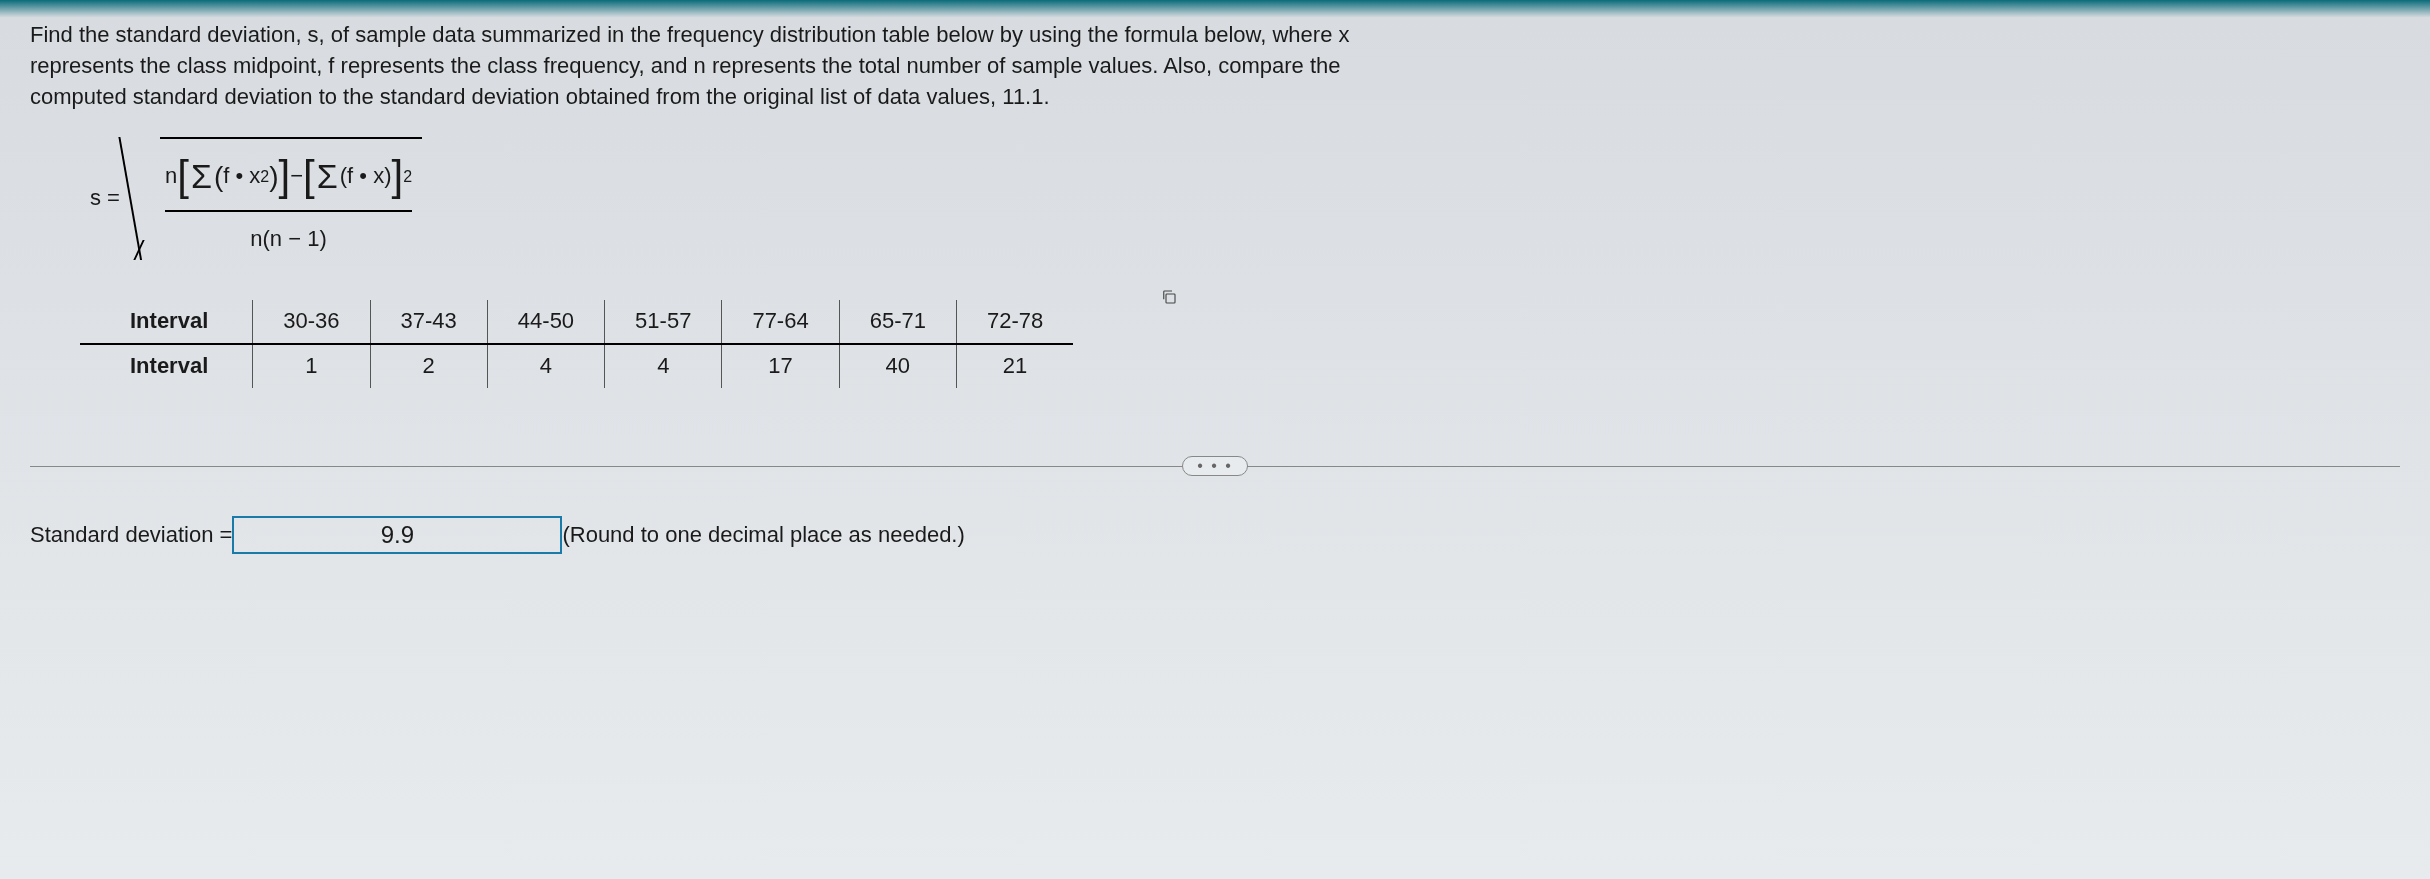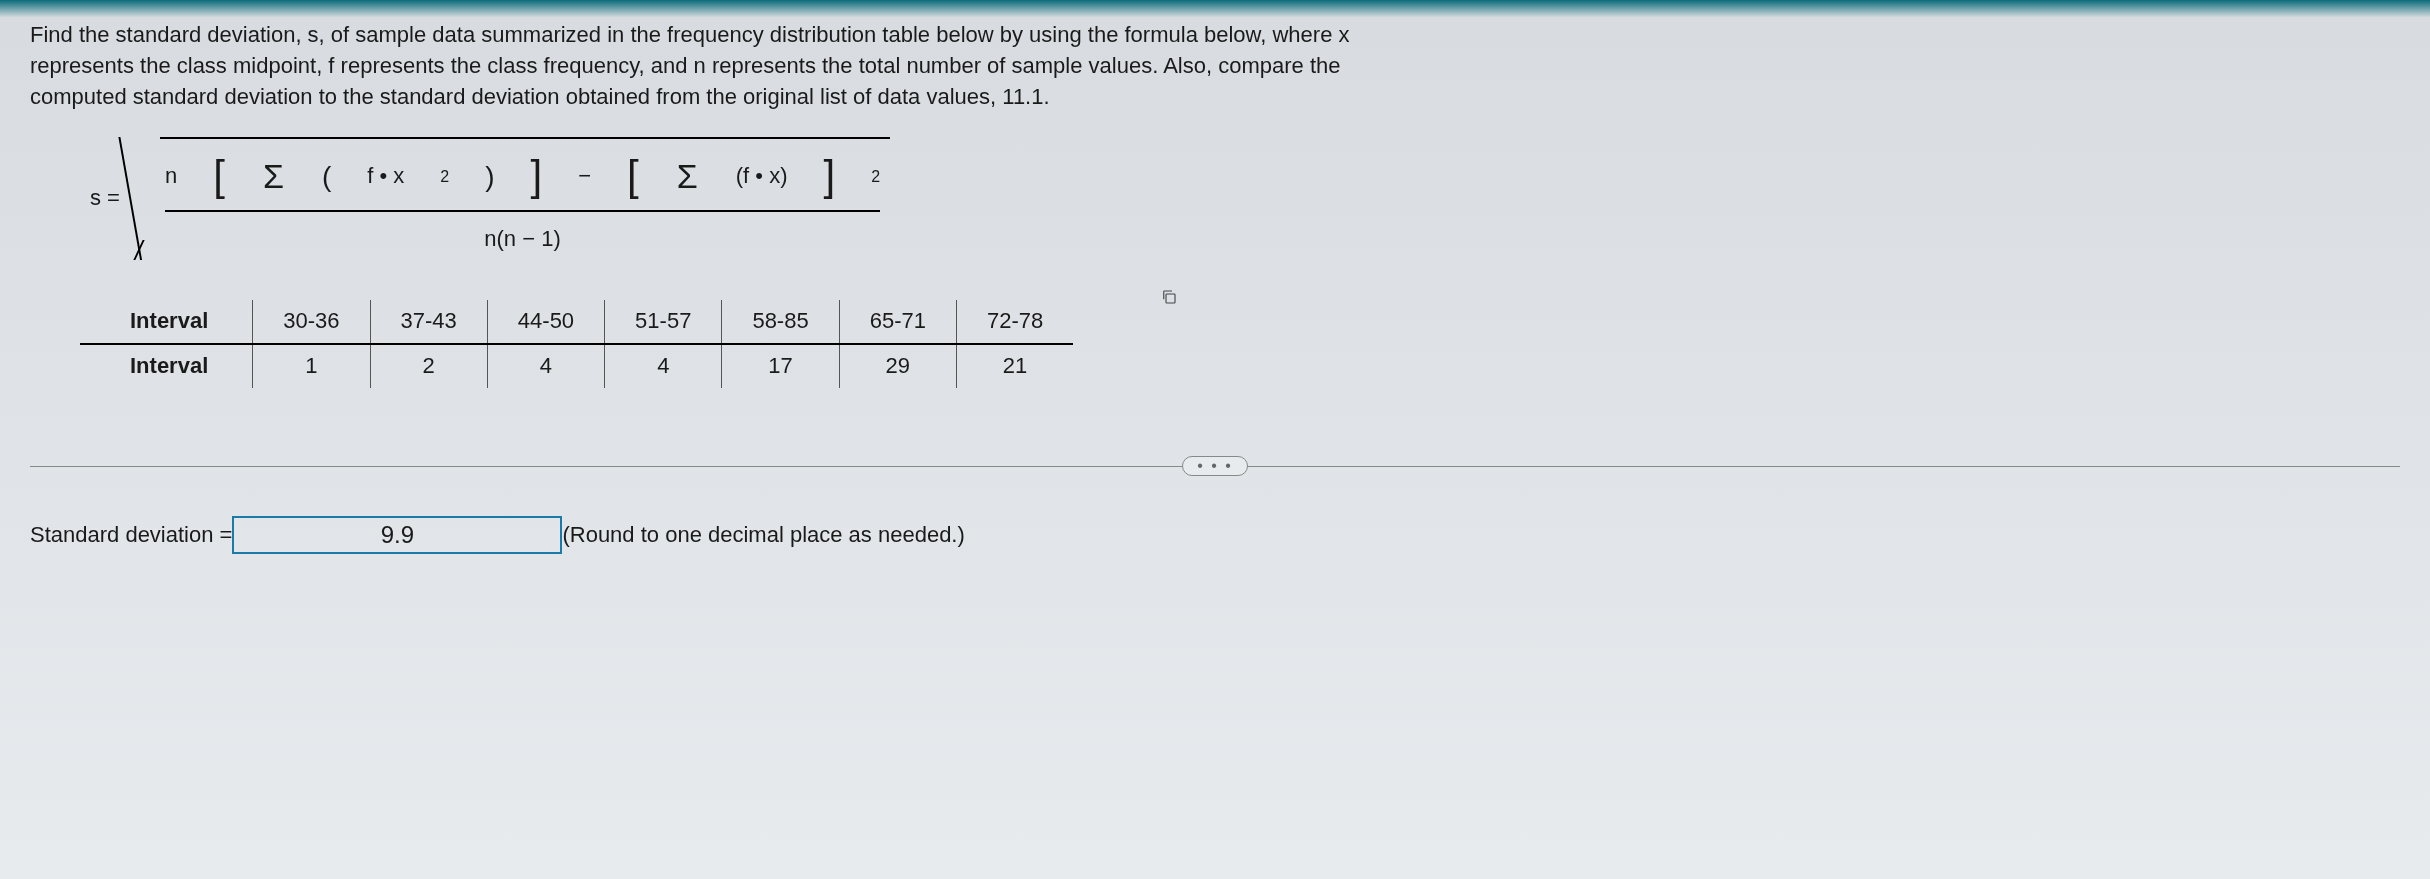--- a/index.html
+++ b/index.html
@@ -67,21 +67,20 @@
       display: inline-flex;
       flex-direction: column;
       align-items: center;
       vertical-align: middle;
     }
     .fraction-num {
       padding-bottom: 4px;
       display: flex;
       align-items: center;
       white-space: nowrap;
-      gap: 36px;
     }
     .fraction-line {
       border-top: 2px solid #000;
       width: 100%;
     }
     .fraction-den {
       padding-top: 12px;
       text-align: center;
     }
     .big-sigma {
@@ -213,32 +212,32 @@
 
 <div class="table-wrap">
 <table class="freq-table">
   <tbody>
         <tr>
     <th>Interval</th>
     <th>30-36</th>
     <th>37-43</th>
     <th>44-50</th>
     <th>51-57</th>
-    <th>58-85</th>
+    <th>77-64</th>
     <th>65-71</th>
     <th>72-78</th>
   </tr>
   <tr>
     <td>Interval</td>
     <td>1</td>
     <td>2</td>
     <td>4</td>
     <td>4</td>
     <td>17</td>
-    <td>29</td>
+    <td>40</td>
     <td>21</td>
   </tr>
 </tbody>
     </table>
 <span class="copy-icon">
   <svg viewBox="0 0 24 24">
         <rect x="8" y="8" width="12" height="12" rx="1"></rect>
         <path d="M5 15V5a1 1 0 0 1 1-1h10"></path>
       </svg>
 </span>

